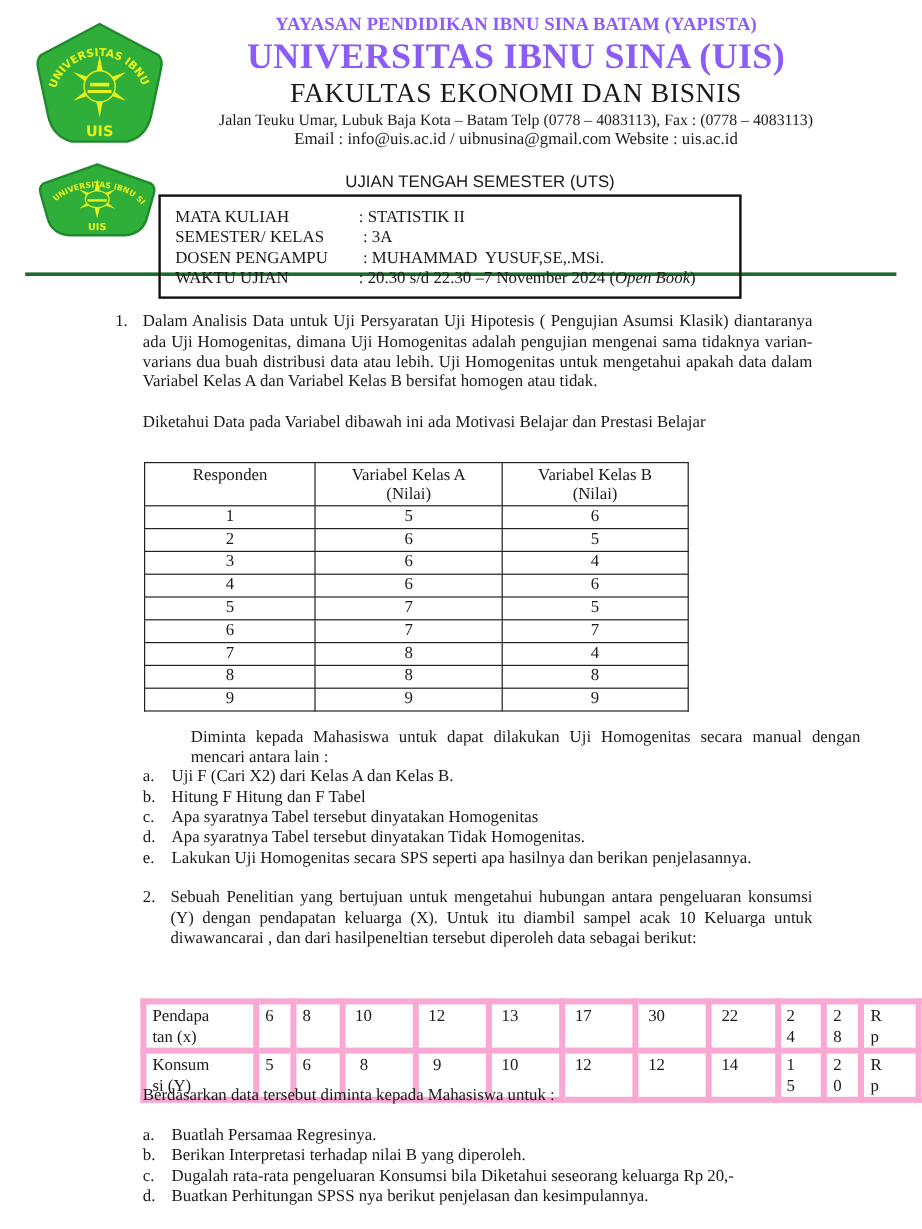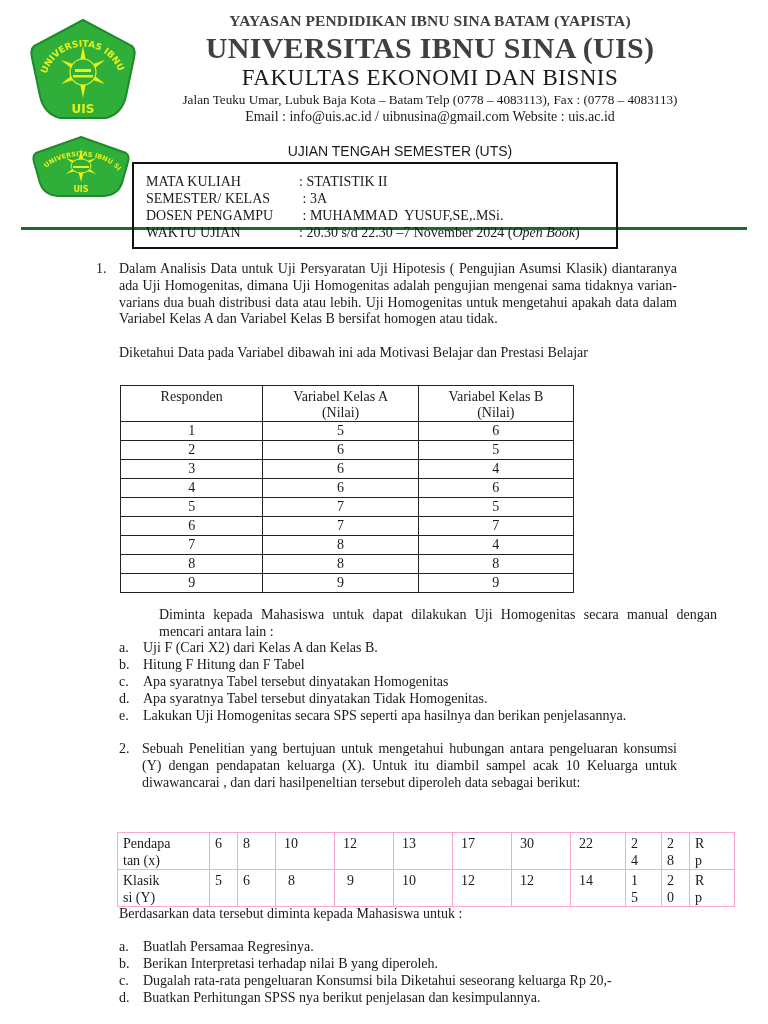--- a/index.html
+++ b/index.html
@@ -1,19 +1,19 @@
 <!DOCTYPE html>
 <html><head>
 <meta charset="utf-8">
 <style>
   html, body { margin:0; padding:0; background:#ffffff; }
   body { width:768px; height:1024px; position:relative; overflow:hidden;
          font-family:"Liberation Serif", "DejaVu Serif", serif; color:#1a1a1a; }
   .abs { position:absolute; }
-  .green { color:#404040; }
+  .green { color:#8b5cf6; }
   .center { text-align:center; }
 
   
   #yayasan { left:140px; width:580px; top:12px; font-size:15.5px; font-weight:bold; letter-spacing:0.1px; }
   #univ { left:140px; width:580px; top:31px; font-size:30px; font-weight:bold; letter-spacing:0.3px; }
   #fakultas { left:140px; width:580px; top:65px; font-size:23px; letter-spacing:0.5px; }
   #address { left:120px; width:620px; top:92px; font-size:13.2px; }
   #email { left:120px; width:620px; top:109px; font-size:14px; }
 
   #uts-title { left:140px; width:520px; top:143px; font-family:"Liberation Sans", "DejaVu Sans", sans-serif; font-size:14px; }
@@ -26,21 +26,21 @@
 
   
   .logo { position:absolute; }
 
   
   .para { position:absolute; font-size:14px; line-height:16.8px; text-align:justify; }
   .num { position:absolute; font-size:14px; }
 
   table { border-collapse:collapse; position:absolute; font-size:14px;padding-left:20px; }
   #t1 td, #t1 th { border:1px solid #222; text-align:center; font-weight:normal; padding:0; }
-  #t2 td { border:1px solid #f9a8d4; vertical-align:top; text-align:left; padding:2px 0 0 5px; line-height:17px;margin-top:10px; }
+  #t2 td { border:5px solid #f9a8d4; vertical-align:top; text-align:left; padding:2px 0 0 5px; line-height:17px;margin-top:10px; }
 
   .list-item { position:absolute; font-size:14px; white-space:nowrap; }
   .list-item .mk { display:inline-block; width:24px; }
 </style>
 </head>
 <body>
 
 <div class="logo" style="left:28px;top:18px;width:110px;height:104px;">
   <svg width="110" height="104" viewBox="0 0 110 104">
     <path d="M55 2 L104 28 Q108 32 106 40 L98 78 Q94 96 78 100 L32 100 Q16 96 12 78 L4 40 Q2 32 6 28 Z" fill="#2fae3a" stroke="#1f8a2c" stroke-width="2"></path>
@@ -177,21 +177,21 @@
     <td style="width:50px;padding-left:8px;">12</td>
     <td style="width:50px;padding-left:8px;">13</td>
     <td style="width:50px;padding-left:8px;">17</td>
     <td style="width:50px;padding-left:8px;">30</td>
     <td style="width:46px;padding-left:8px;">22</td>
     <td style="width:30px;"><span>2</span><br><span>4</span></td>
     <td style="width:22px;"><span>2</span><br><span>8</span></td>
     <td style="width:39px;"><span>R</span><br><span>p</span></td>
   </tr>
   <tr style="height:36px;">
-    <td><span>Klasik</span><br><span>si (Y)</span></td>
+    <td><span>Konsum</span><br><span>si (Y)</span></td>
     <td>5</td>
     <td>6</td>
     <td style="padding-left:12px;">8</td>
     <td style="padding-left:12px;">9</td>
     <td style="padding-left:8px;">10</td>
     <td style="padding-left:8px;">12</td>
     <td style="padding-left:8px;">12</td>
     <td style="padding-left:8px;">14</td>
     <td><span>1</span><br><span>5</span></td>
     <td><span>2</span><br><span>0</span></td>

